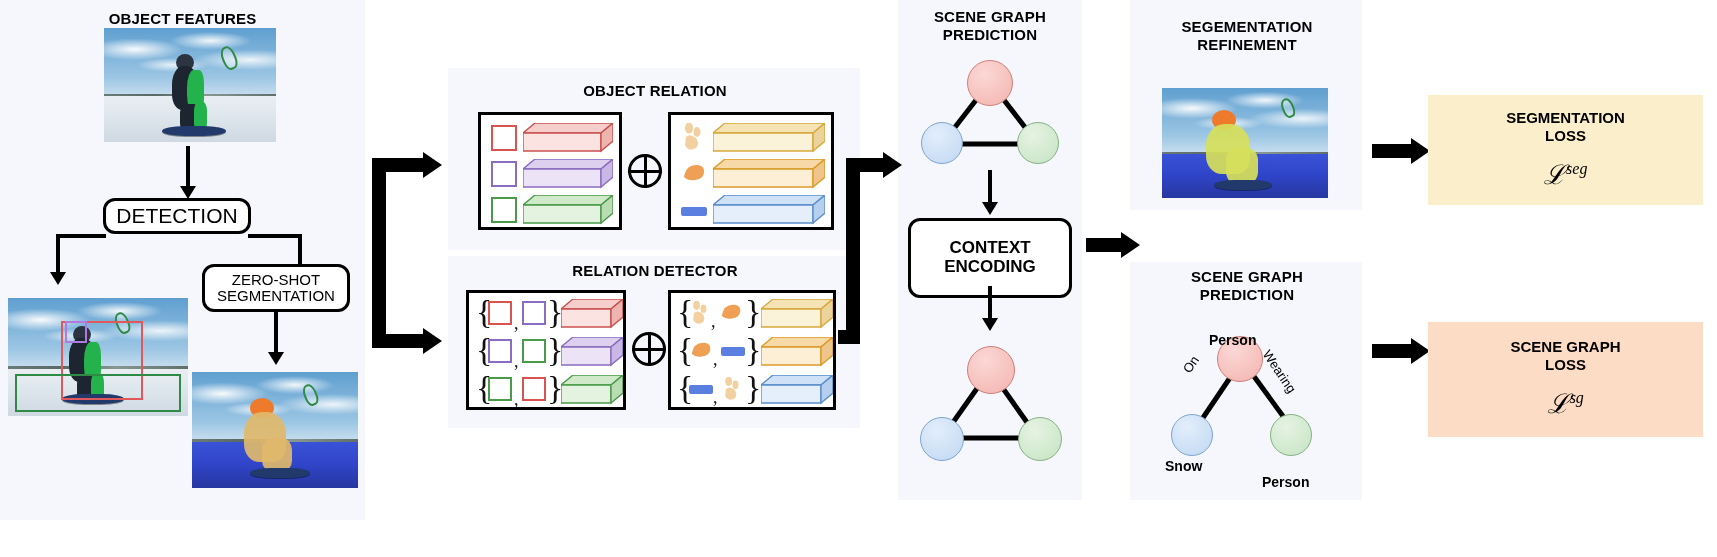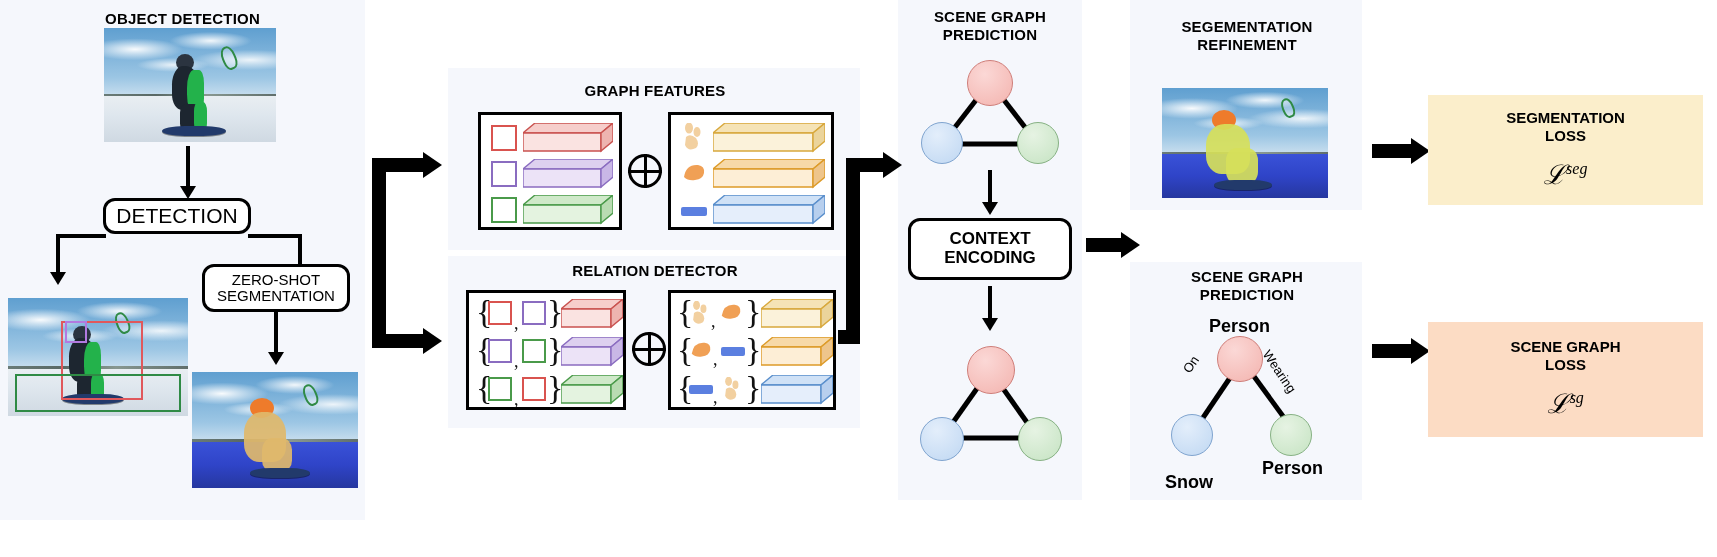--- a/index.html
+++ b/index.html
@@ -120,21 +120,21 @@
     border-top:13px solid transparent; border-bottom:13px solid transparent; border-left:19px solid #000;
   }
 
   
   .node { position:absolute; border-radius:50%; border:1.6px solid; }
   .node.red   { background:radial-gradient(circle at 38% 30%, #fbd8d6, #f3b3ae); border-color:#cf7d78; }
   .node.blue  { background:radial-gradient(circle at 38% 30%, #e3eefb, #bfd7f2); border-color:#7fa4cf; }
   .node.green { background:radial-gradient(circle at 38% 30%, #e6f3e3, #c5e3c2); border-color:#86b183; }
 
   .nodelabel {
-    position:absolute; font-size:18px; font-weight:bold; color:#000; white-space:nowrap;
+    position:absolute; font-size:14px; font-weight:bold; color:#000; white-space:nowrap;margin-top:16px;
   }
   .edgelabel {
     position:absolute; font-size:13px; color:#000; white-space:nowrap; font-weight:400;
   }
 
   
   .lossbox {
     position:absolute; display:flex; flex-direction:column;
     align-items:center; justify-content:center; gap:10px;
   }
@@ -145,21 +145,21 @@
 </head>
 <body>
 
 <div class="col-bg" style="left:0;top:0;width:365px;height:520px;"></div>
 <div class="col-bg" style="left:448px;top:68px;width:412px;height:182px;"></div>
 <div class="col-bg" style="left:448px;top:256px;width:412px;height:172px;"></div>
 <div class="col-bg" style="left:898px;top:0;width:184px;height:500px;"></div>
 <div class="col-bg" style="left:1130px;top:0;width:232px;height:210px;"></div>
 <div class="col-bg" style="left:1130px;top:262px;width:232px;height:238px;"></div>
 
-<div class="title" style="left:80px;top:10px;width:205px;">OBJECT DETECTION</div>
+<div class="title" style="left:80px;top:10px;width:205px;">OBJECT FEATURES</div>
 
 <div class="photo" style="left:104px;top:28px;width:172px;height:114px;">
   <div class="sky"></div>
     <div class="horizon"></div>
     <div class="ground"></div>
   <div class="kite" style="left:118px;top:18px;width:14px;height:24px;"></div>
   <div class="rider" style="left:60px;top:26px;width:54px;height:78px;">
     <div class="helmet" style="left:12px;top:0;width:18px;height:17px;"></div>
     <div class="torso" style="left:8px;top:12px;width:27px;height:44px;"></div>
     <div class="suit" style="left:23px;top:16px;width:17px;height:44px;"></div>
@@ -220,21 +220,21 @@
 <div class="fat-arrow" style="left:372px;top:152px;width:70px;height:26px;">
   <div class="stem" style="width:52px;"></div>
     <div class="tip"></div>
 </div>
 <div class="fat-arrow" style="left:372px;top:328px;width:70px;height:26px;">
   <div class="stem" style="width:52px;"></div>
     <div class="tip"></div>
 </div>
 <div style="position:absolute;left:372px;top:158px;width:14px;height:182px;background:#000;"></div>
 
-<div class="title" style="left:500px;top:82px;width:310px;">GRAPH FEATURES</div>
+<div class="title" style="left:500px;top:82px;width:310px;">OBJECT RELATION</div>
 
 <div class="featbox" style="left:478px;top:112px;width:144px;height:118px;">
 
   <div class="sq" style="left:10px;top:10px;width:26px;height:26px;border-color:#d9534f;"></div>
   <svg class="cube" style="left:42px;top:8px;" width="90" height="30" viewBox="0 0 90 30">
     <polygon points="0,10 78,10 90,0 12,0" fill="#f6cecb" stroke="#c9524f" stroke-width="1.4"></polygon>
     <polygon points="0,10 78,10 78,28 0,28" fill="#fae3e1" stroke="#c9524f" stroke-width="1.4"></polygon>
     <polygon points="78,10 90,0 90,18 78,28" fill="#eeb4b0" stroke="#c9524f" stroke-width="1.4"></polygon>
   </svg>
 
@@ -387,21 +387,21 @@
   <line x1="80" y1="24" x2="128" y2="86" stroke="#000" stroke-width="5"></line>
   <line x1="32" y1="86" x2="128" y2="86" stroke="#000" stroke-width="5"></line>
 </svg>
 <div class="node red" style="left:967px;top:60px;width:46px;height:46px;"></div>
 <div class="node blue" style="left:921px;top:122px;width:42px;height:42px;"></div>
 <div class="node green" style="left:1017px;top:122px;width:42px;height:42px;"></div>
 
 <div class="arrow-v" style="left:988px;top:170px;height:34px;"></div>
 <div class="head-down" style="left:982px;top:202px;"></div>
 
-<div class="procbox bold" style="left:908px;top:218px;width:164px;height:62px;font-size:17px;">CONTEXT
+<div class="procbox bold" style="left:908px;top:218px;width:164px;height:80px;font-size:17px;">CONTEXT
 ENCODING</div>
 
 <div class="arrow-v" style="left:988px;top:286px;height:34px;"></div>
 <div class="head-down" style="left:982px;top:318px;"></div>
 
 <svg style="position:absolute;left:910px;top:340px;" width="160" height="130">
   <line x1="80" y1="30" x2="32" y2="98" stroke="#000" stroke-width="5"></line>
   <line x1="80" y1="30" x2="128" y2="98" stroke="#000" stroke-width="5"></line>
   <line x1="32" y1="98" x2="128" y2="98" stroke="#000" stroke-width="5"></line>
 </svg>
@@ -433,21 +433,21 @@
 
 <svg style="position:absolute;left:1160px;top:330px;" width="180" height="130">
   <line x1="82" y1="30" x2="32" y2="104" stroke="#000" stroke-width="5"></line>
   <line x1="82" y1="30" x2="136" y2="104" stroke="#000" stroke-width="5"></line>
 </svg>
 <div class="node red" style="left:1217px;top:336px;width:46px;height:46px;"></div>
 <div class="node blue" style="left:1171px;top:414px;width:42px;height:42px;"></div>
 <div class="node green" style="left:1270px;top:414px;width:42px;height:42px;"></div>
 
 <div class="nodelabel" style="left:1209px;top:316px;">Person</div>
-<div class="nodelabel" style="left:1165px;top:472px;">Snow</div>
+<div class="nodelabel" style="left:1165px;top:442px;">Snow</div>
 <div class="nodelabel" style="left:1262px;top:458px;">Person</div>
 
 <div class="edgelabel" style="left:1186px;top:364px;transform:rotate(-56deg);transform-origin:0 50%;">On</div>
 <div class="edgelabel" style="left:1266px;top:344px;transform:rotate(56deg);transform-origin:0 50%;">Wearing</div>
 
 <div class="fat-arrow" style="left:1372px;top:138px;width:58px;height:26px;">
   <div class="stem" style="width:42px;"></div>
     <div class="tip"></div>
 </div>
 <div class="lossbox" style="left:1428px;top:95px;width:275px;height:110px;background:#fbeecb;">

